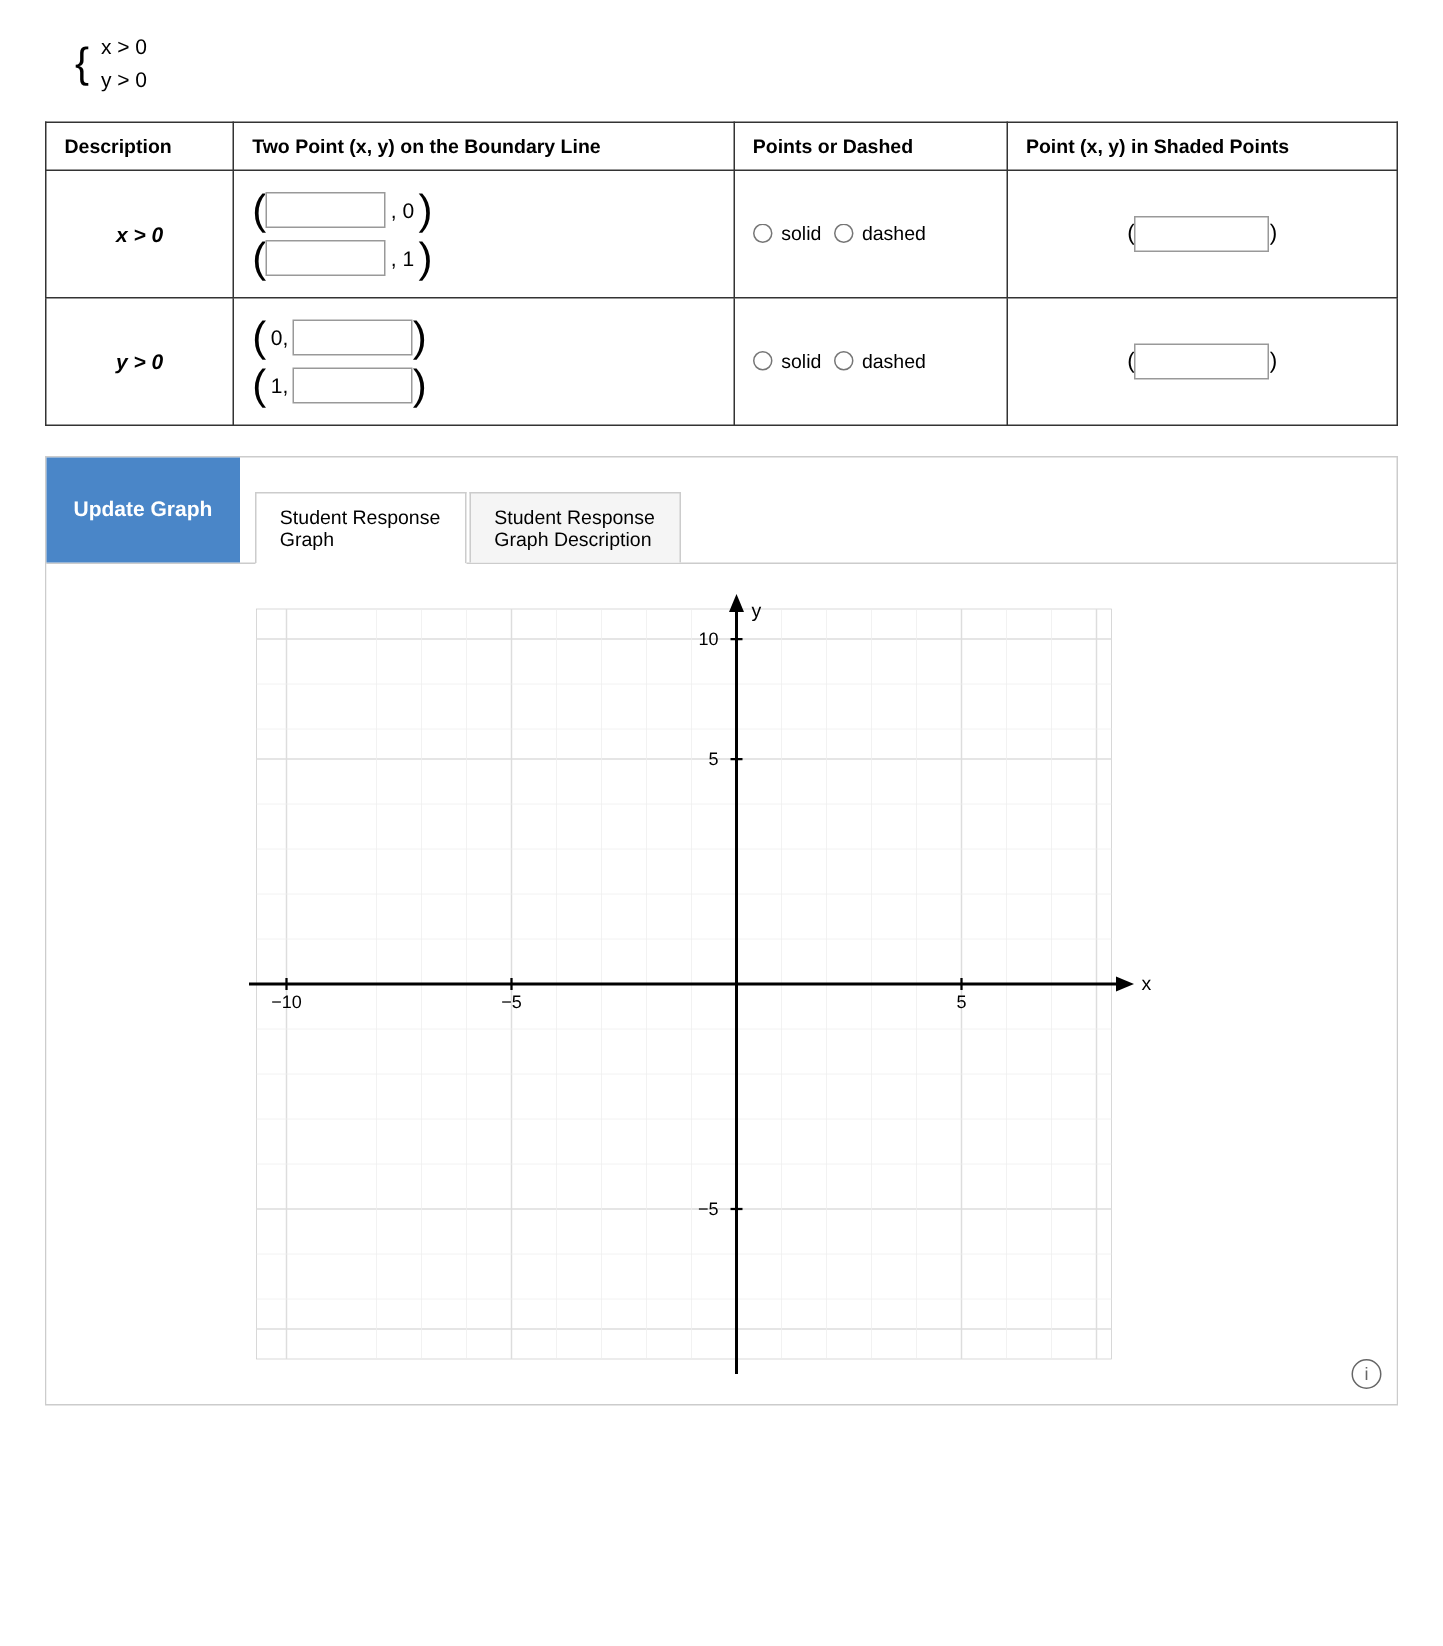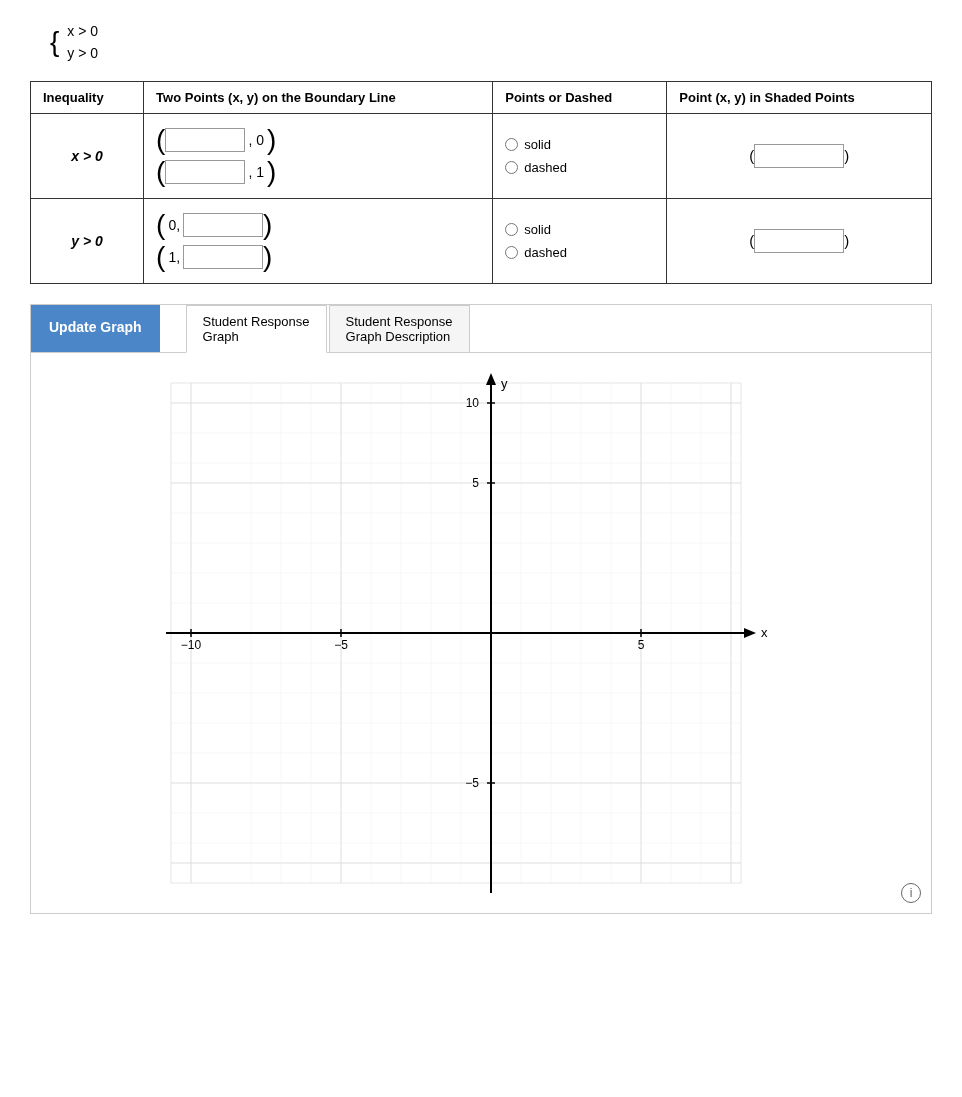--- a/index.html
+++ b/index.html
@@ -85,21 +85,21 @@
     }
     .point-fixed {
       margin: 0 3px;
       font-size: 14px;
     }
     .radio-cell {
       vertical-align: middle;
     }
     .radio-group {
       display: flex;
-      flex-direction: column;
+      flex-direction: row;
       gap: 8px;
     }
     .radio-group label {
       display: flex;
       align-items: center;
       gap: 6px;
       font-size: 13px;
       cursor: pointer;
     }
     .shaded-cell {
@@ -137,22 +137,23 @@
       padding: 0 18px;
       font-size: 14px;
       font-weight: bold;
       cursor: pointer;
       min-width: 100px;
       line-height: 1.4;
     }
     .tab-bar {
       display: flex;
       align-items: flex-end;
-      padding-left: 26px;
+      padding-left: 10px;
       border-bottom: none;
+      margin-top: 23px;
     }
     .tab {
       padding: 8px 16px;
       font-size: 13px;
       cursor: pointer;
       border: 1px solid #ccc;
       border-bottom: none;
       background: #f5f5f5;
       margin-right: 2px;
     }
@@ -201,22 +202,22 @@
     <span class="brace">{</span>
     <div class="eq-lines">
       <div>x &gt; 0</div>
       <div>y &gt; 0</div>
     </div>
   </div>
 
   <table class="inequality-table">
     <thead>
       <tr>
-        <th>Inequality</th>
-        <th>Two Points (x, y) on the Boundary Line</th>
+        <th>Description</th>
+        <th>Two Point (x, y) on the Boundary Line</th>
         <th>Points or Dashed</th>
         <th>Point (x, y) in Shaded Points</th>
       </tr>
     </thead>
     <tbody>
 
       <tr>
         <td class="ineq-label">x &gt; 0</td>
         <td class="points-cell">
           <div class="point-row">

